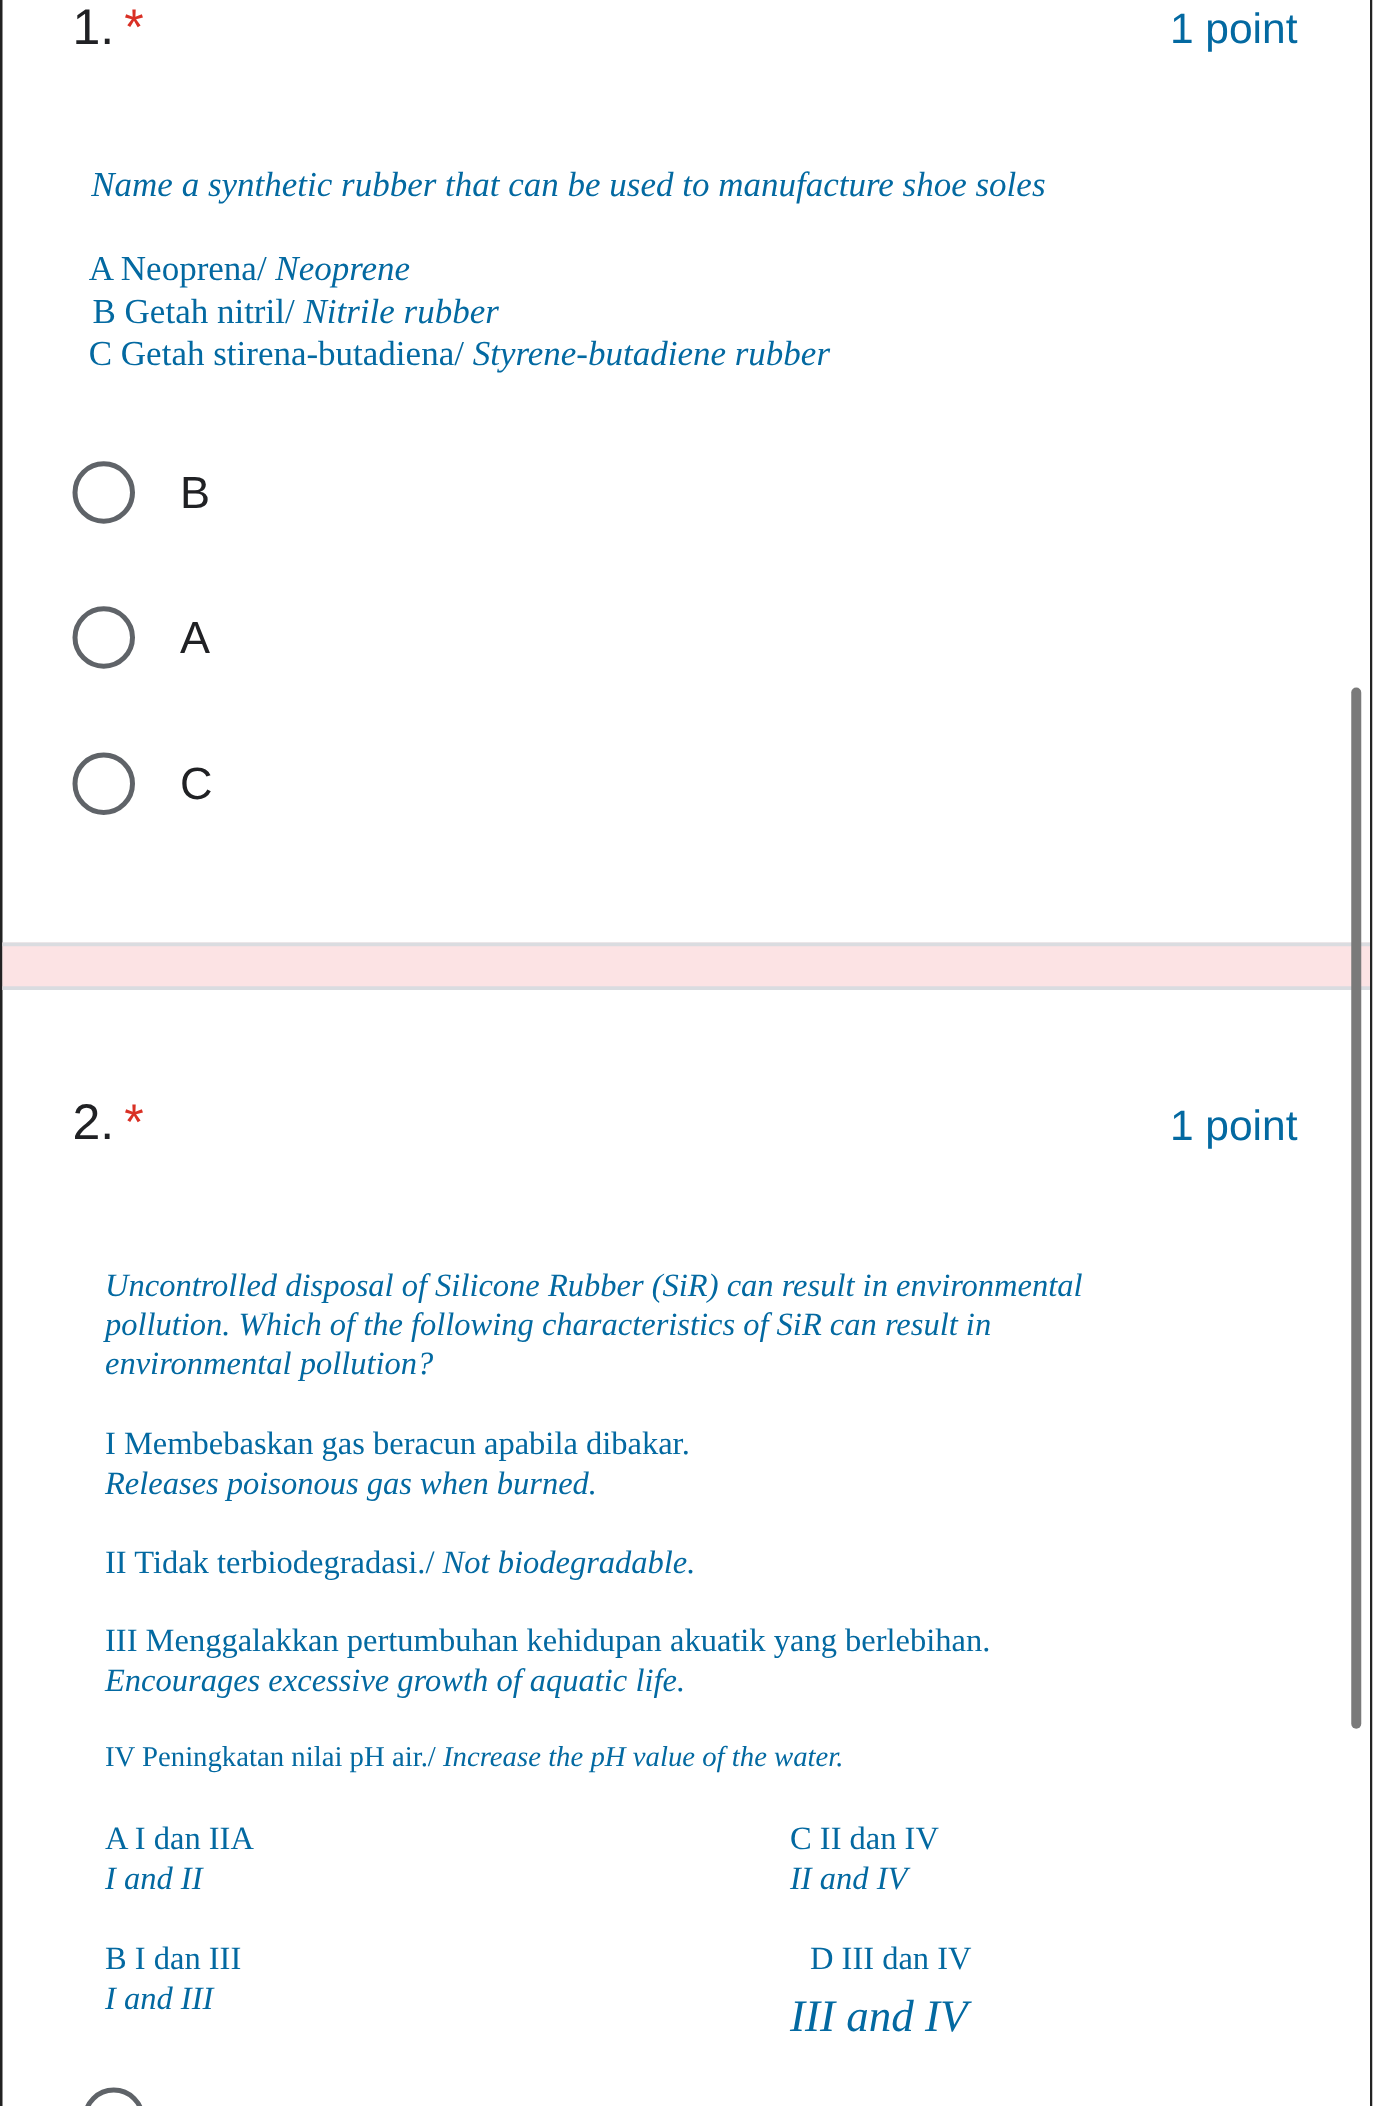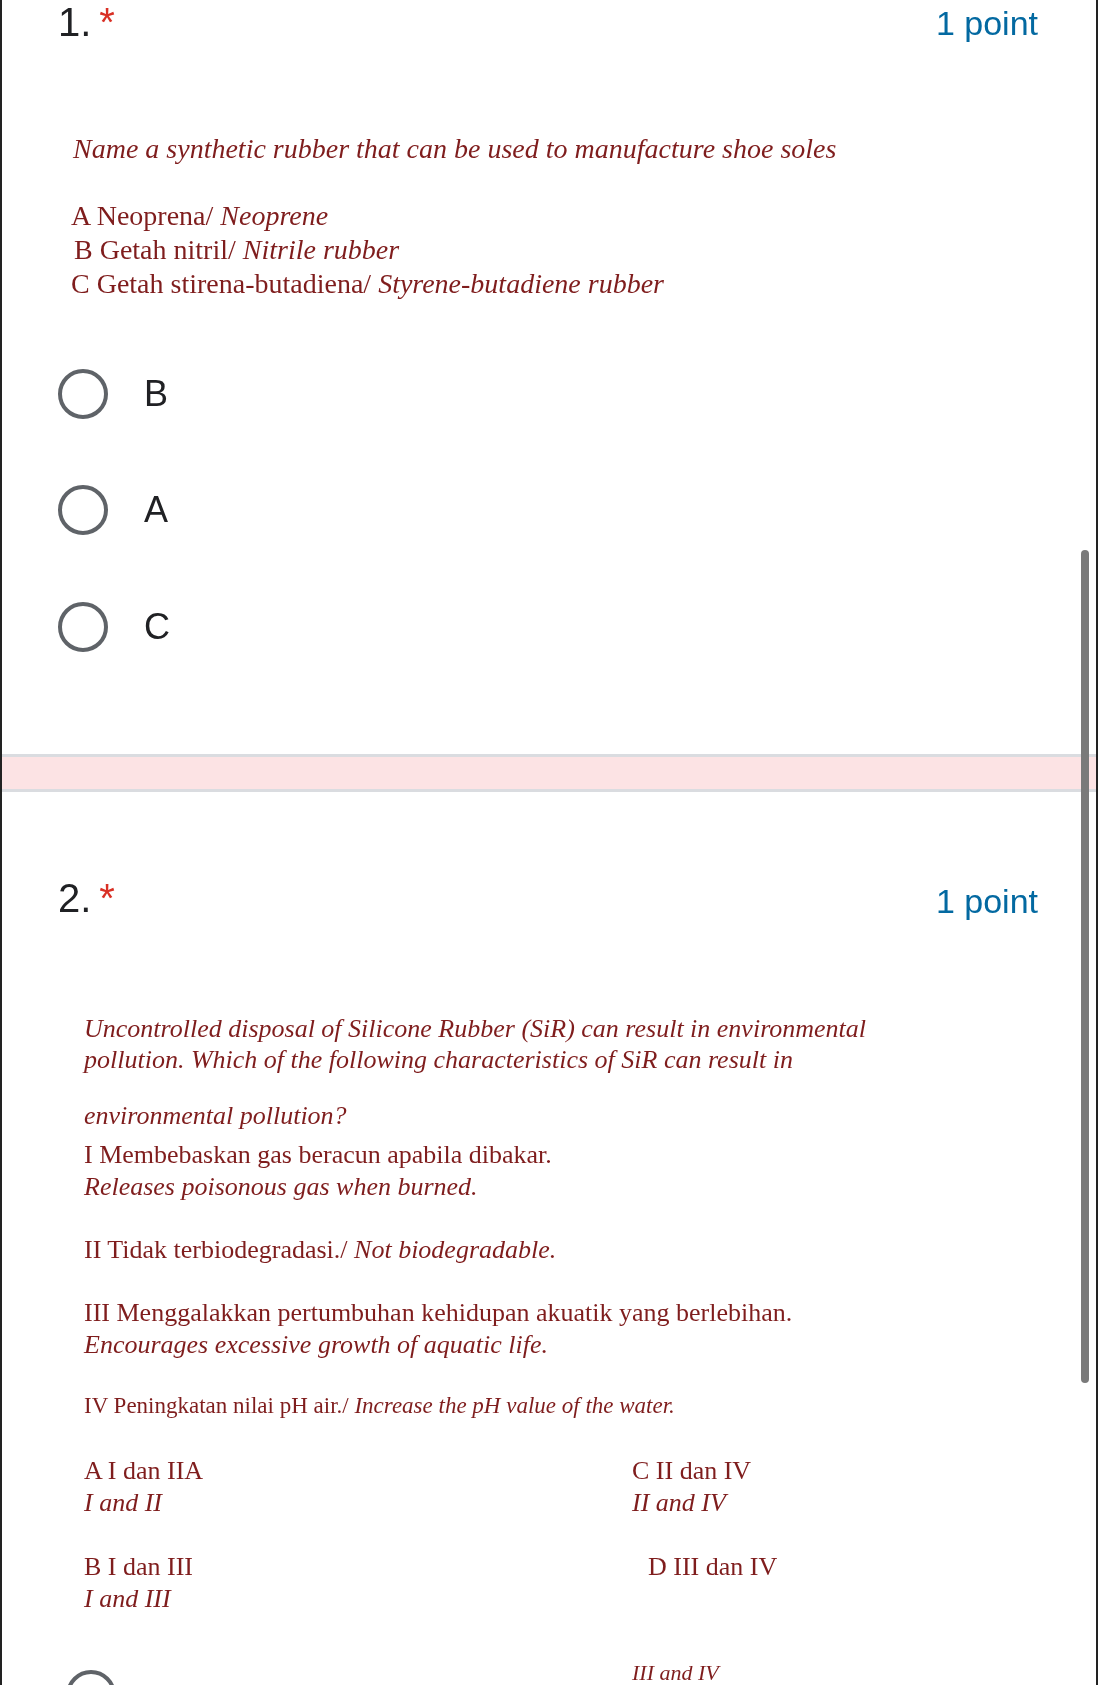--- a/index.html
+++ b/index.html
@@ -5,21 +5,21 @@
   html, body { margin:0; padding:0; }
   body {
     width:1098px; height:1685px; overflow:hidden; position:relative;
     background:#ffffff; font-family:"Liberation Sans", sans-serif; color:#202124;
   }
   .frame-left { position:absolute; left:0; top:0; width:2px; height:1685px; background:#222; }
   .frame-right { position:absolute; right:0; top:0; width:2px; height:1685px; background:#222; }
   .q-head { position:absolute; left:58px; font-size:40px; color:#202124; }
   .q-head .star { color:#d93025; margin-left:8px; }
   .points { position:absolute; right:60px; font-size:34px; color:#0369a1; }
-  .serif { font-family:"Liberation Serif", serif; color:#7f1d1d; position:absolute; }
+  .serif { font-family:"Liberation Serif", serif; color:#0369a1; position:absolute; }
   .it { font-style:italic; }
   .line { position:absolute; white-space:nowrap; }
   .radio-row { position:absolute; left:58px; height:60px; display:flex; align-items:center; cursor:pointer; }
   .radio {
     width:50px; height:50px; border-radius:50%; border:4px solid #5f6368; box-sizing:border-box;
   }
   .radio-label { margin-left:36px; font-size:36px; color:#202124; }
   .divider {
     position:absolute; left:2px; right:2px; top:754px; height:38px;
     background:#fce3e4; border-top:3px solid #dadce0; border-bottom:3px solid #dadce0; box-sizing:border-box;
@@ -68,38 +68,38 @@
 <div class="divider"></div>
 
 <div>
   <div class="q-head" style="top:876px;">
     <span>2.</span><span class="star">*</span>
   </div>
   <div class="points" style="top:882px;">1 point</div>
 
   <div class="serif line it" style="left:84px; top:1014px; font-size:26px;">Uncontrolled disposal of Silicone Rubber (SiR) can result in environmental</div>
   <div class="serif line it" style="left:84px; top:1045px; font-size:26px;">pollution. Which of the following characteristics of SiR can result in</div>
-  <div class="serif line it" style="left:84px; top:1076px; font-size:26px;margin-top:25px;">environmental pollution?</div>
+  <div class="serif line it" style="left:84px; top:1076px; font-size:26px;">environmental pollution?</div>
 
   <div class="serif line" style="left:84px; top:1140px; font-size:26px;">I Membebaskan gas beracun apabila dibakar.</div>
   <div class="serif line it" style="left:84px; top:1172px; font-size:26px;">Releases poisonous gas when burned.</div>
 
   <div class="serif line" style="left:84px; top:1235px; font-size:26px;"><span>II Tidak terbiodegradasi./ </span><span class="it">Not biodegradable.</span></div>
 
   <div class="serif line" style="left:84px; top:1298px; font-size:26px;">III Menggalakkan pertumbuhan kehidupan akuatik yang berlebihan.</div>
   <div class="serif line it" style="left:84px; top:1330px; font-size:26px;">Encourages excessive growth of aquatic life.</div>
 
   <div class="serif line" style="left:84px; top:1393px; font-size:23px;"><span>IV Peningkatan nilai pH air./ </span><span class="it">Increase the pH value of the water.</span></div>
 
   <div class="serif line" style="left:84px; top:1456px; font-size:26px;">A I dan IIA</div>
   <div class="serif line it" style="left:84px; top:1488px; font-size:26px;">I and II</div>
   <div class="serif line" style="left:632px; top:1456px; font-size:26px;">C II dan IV</div>
   <div class="serif line it" style="left:632px; top:1488px; font-size:26px;">II and IV</div>
 
   <div class="serif line" style="left:84px; top:1552px; font-size:26px;">B I dan III</div>
   <div class="serif line it" style="left:84px; top:1584px; font-size:26px;">I and III</div>
   <div class="serif line" style="left:648px; top:1552px; font-size:26px;">D III dan IV</div>
-  <div class="serif line it" style="left:632px; top:1660px; font-size:22px;">III and IV</div>
+  <div class="serif line it" style="left:632px; top:1592px; font-size:36px;">III and IV</div>
 
   <div class="partial-radio"></div>
 </div>
 
 <div class="scrollbar"></div>
 
 </body></html>

